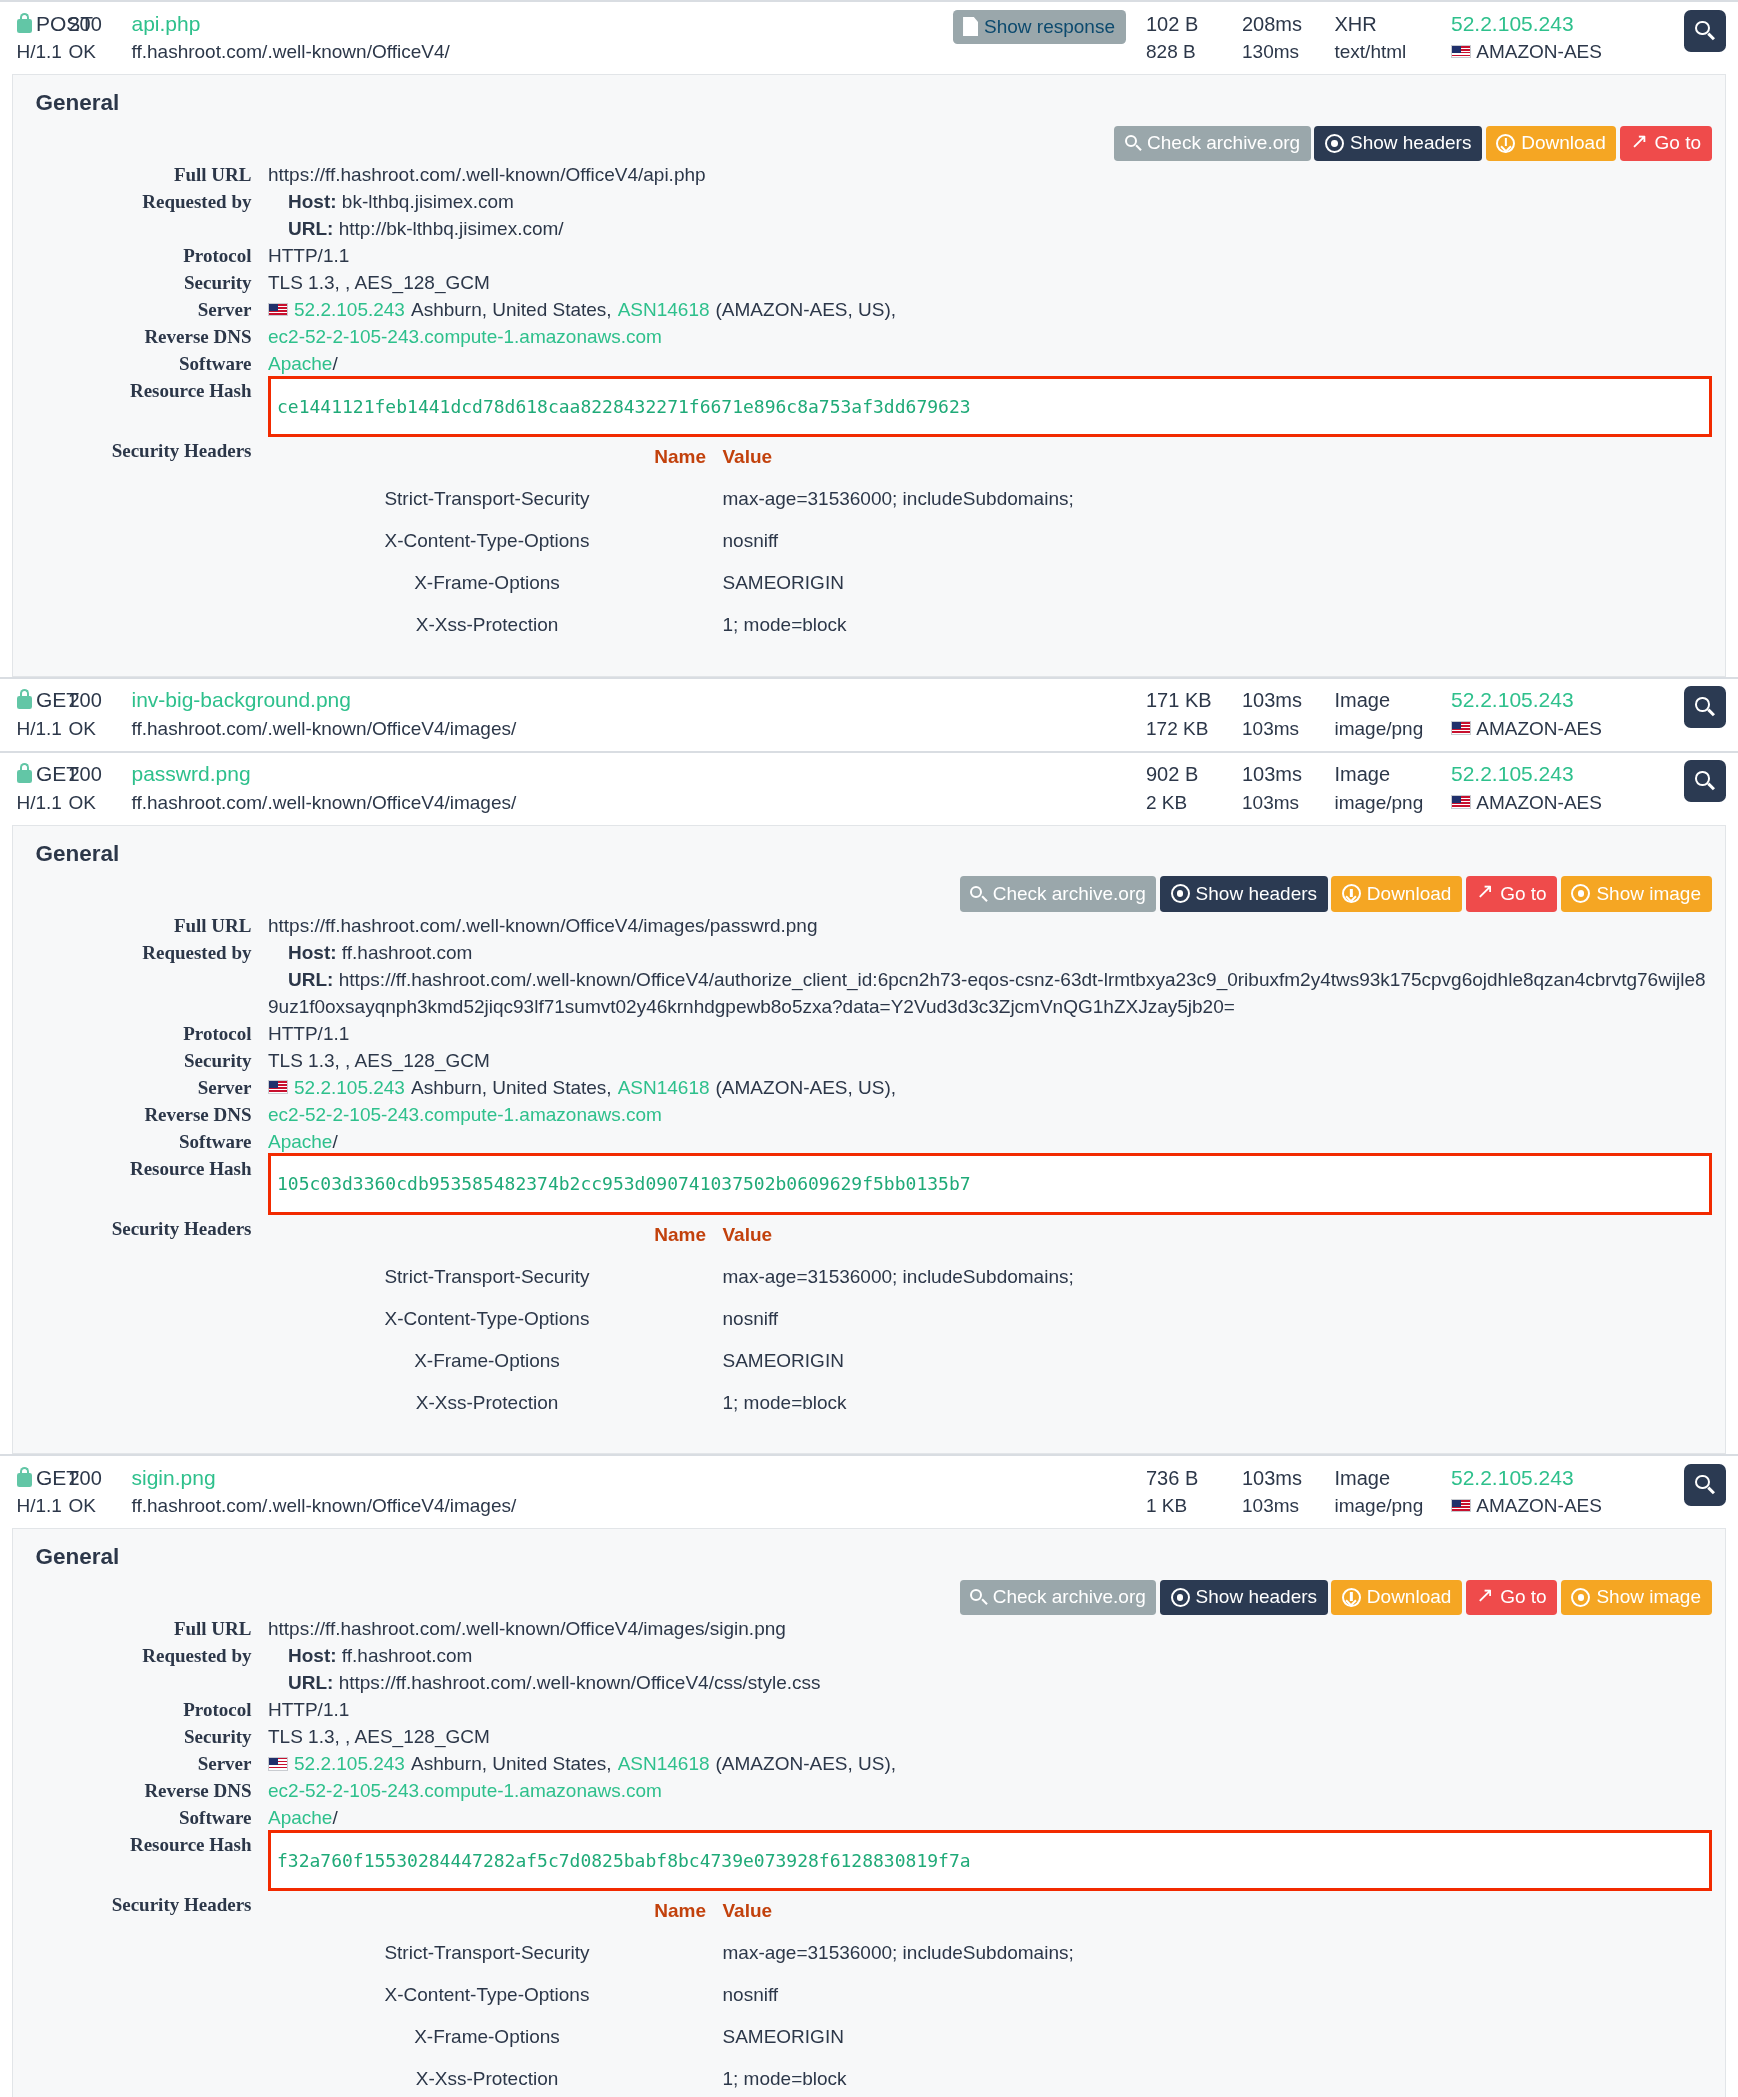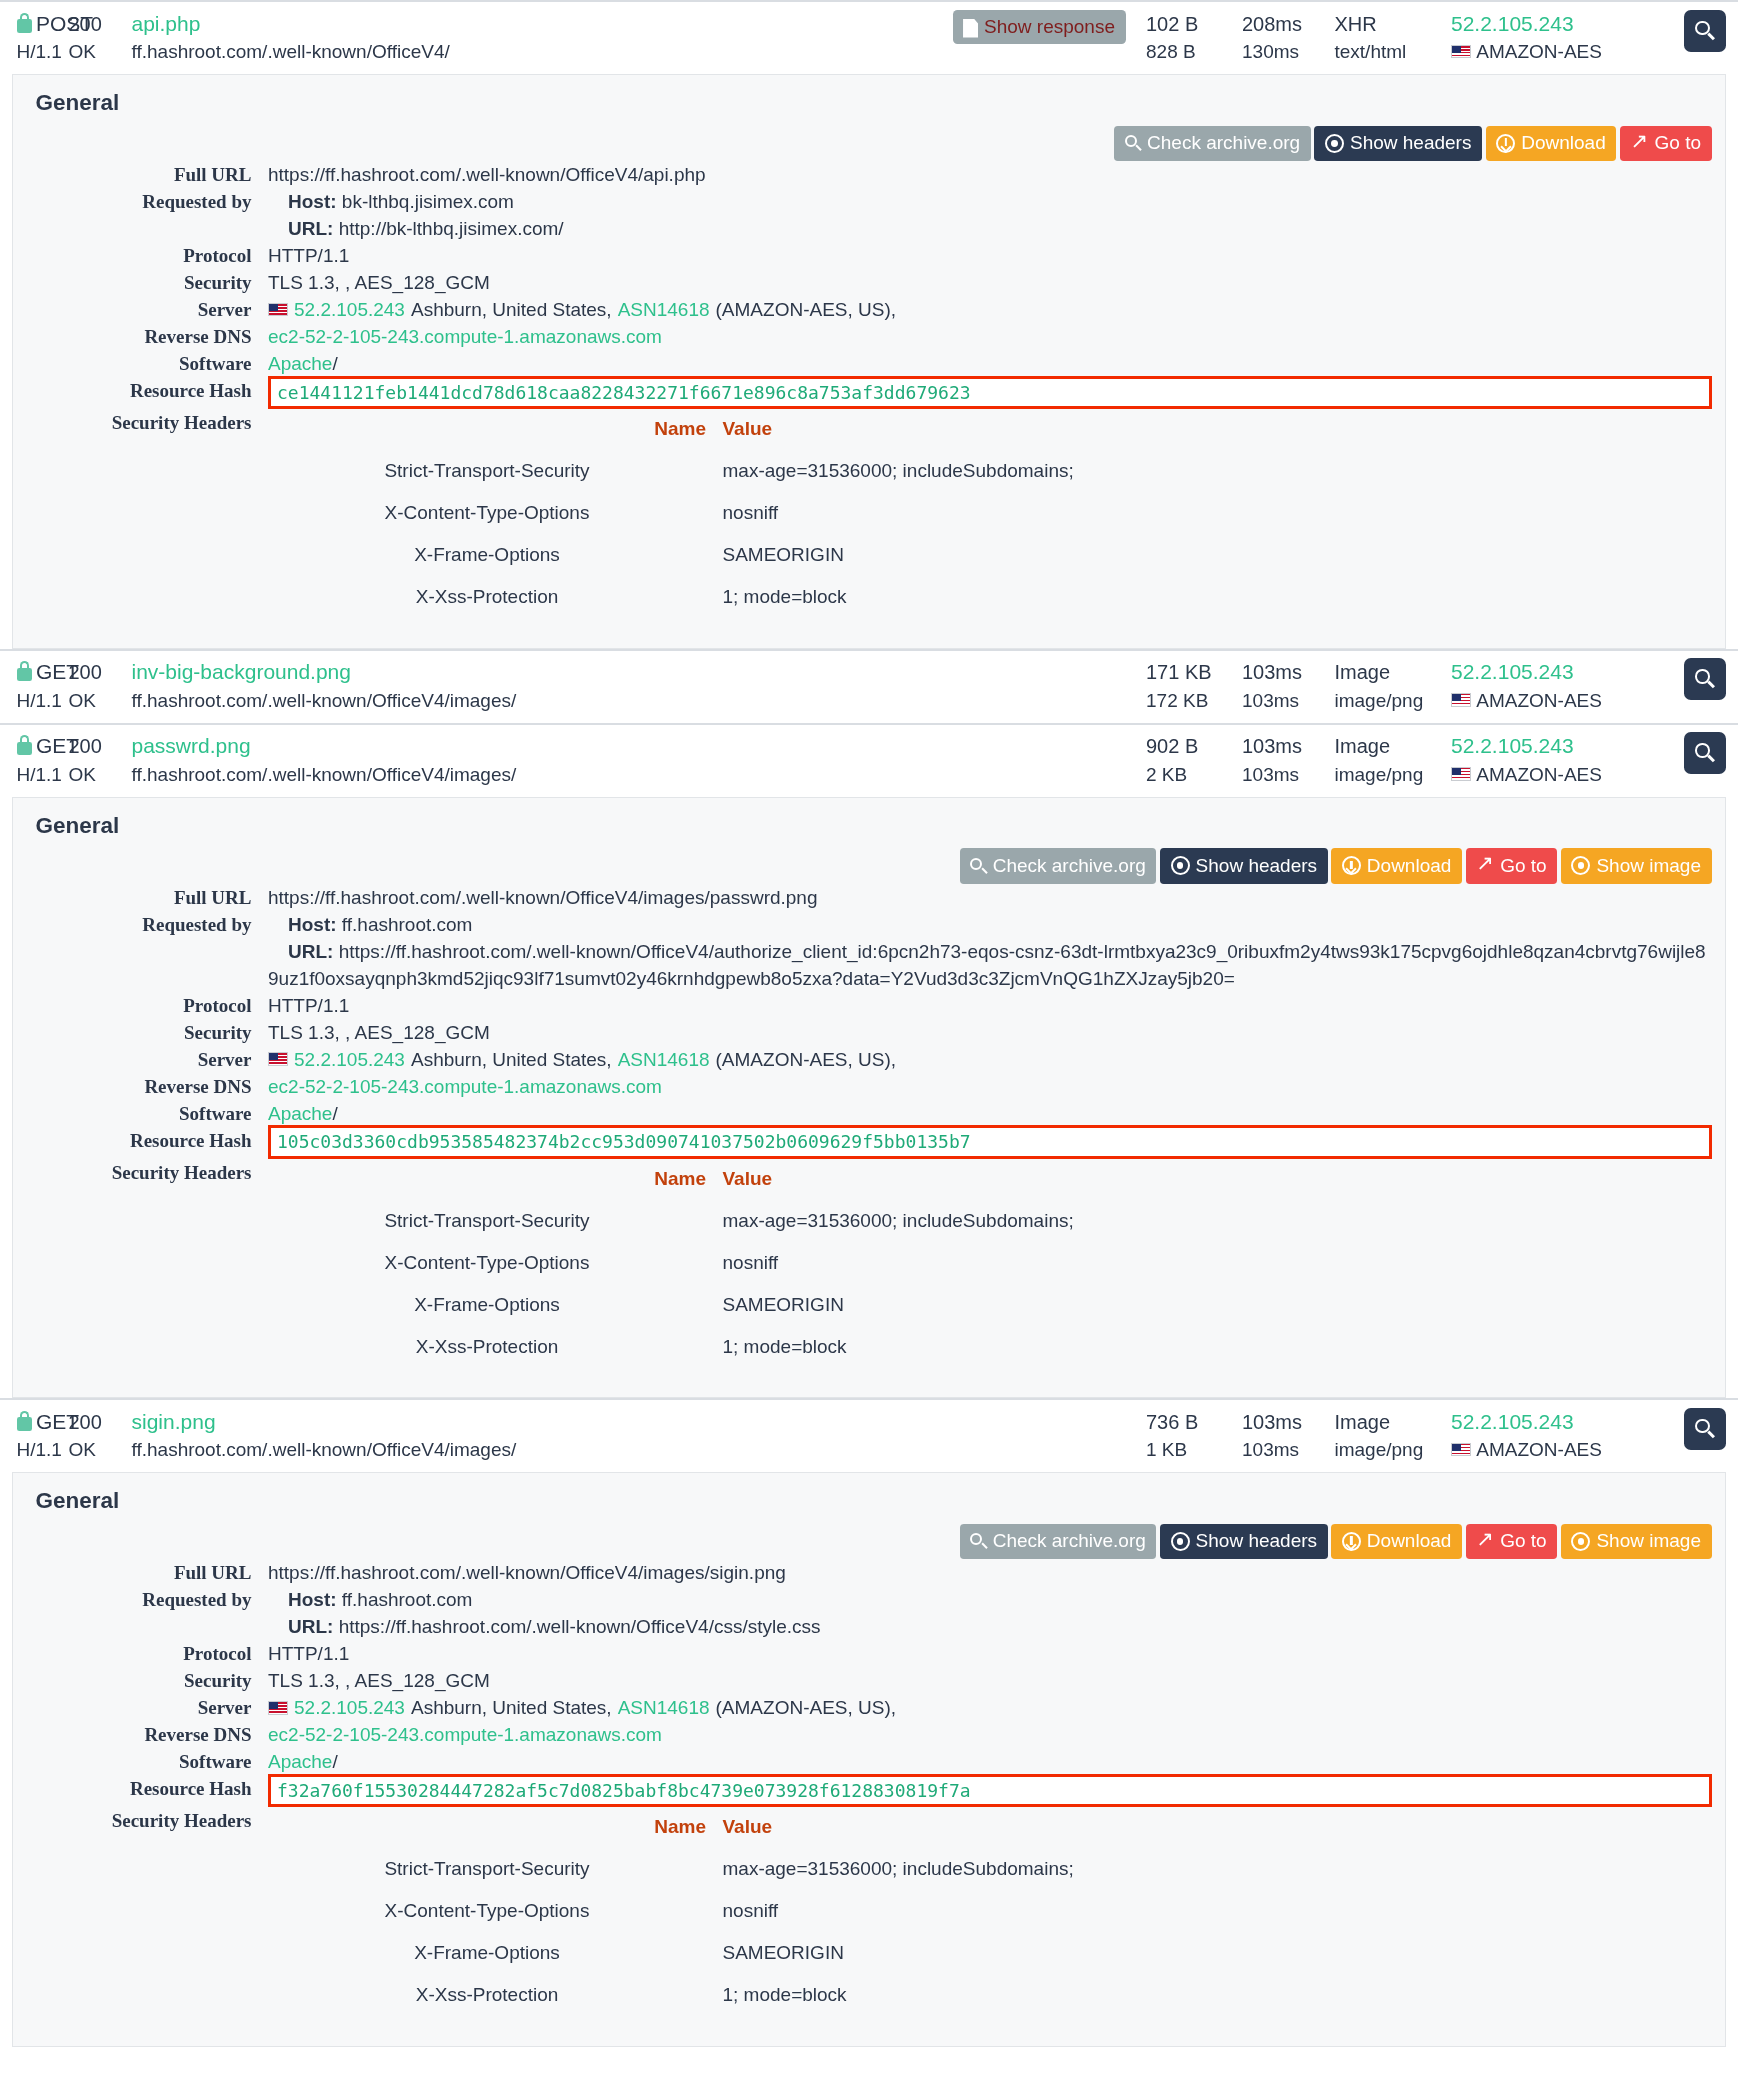--- a/index.html
+++ b/index.html
@@ -40,22 +40,22 @@
   .host { font-size:19px; color:#2c3749; }
   .ip { color:#2ec08c; font-size:21px; }
   .asn-line { display:flex; align-items:center; gap:5.3px; font-size:19px; }
 
   .flag { display:inline-block; width:20px; height:13.5px; position:relative; overflow:hidden; border:0.8px solid #c9ccd1; flex:0 0 auto;}
   .flag .stripes { position:absolute; inset:0;
     background:repeating-linear-gradient(to bottom,#c8102e 0,#c8102e 1.5px,#ffffff 1.5px,#ffffff 3px); }
   .flag .canton { position:absolute; left:0; top:0; width:9px; height:6.8px; background:#20306b; }
 
   .show-response {
-    display:inline-flex; align-items:flex-end; gap:6px;
-    background:#9aa7ab; color:#7f1d1d; border:none; border-radius:4.5px;
+    display:inline-flex; align-items:center; gap:6px;
+    background:#9aa7ab; color:#0c4a6e; border:none; border-radius:4.5px;
     padding:6px 10.5px; font-size:19px; font-family:inherit; cursor:pointer;
     white-space:nowrap;
   }
   .doc-icon { width:15px; height:19px; background:#ffffff;
               clip-path: polygon(0 0, 72% 0, 100% 26%, 100% 100%, 0 100%); flex:0 0 auto;}
 
   .magnify-btn {
     width:42px; height:42px; border-radius:6.8px; background:#2b3a52;
     display:flex; align-items:center; justify-content:center; border:none; cursor:pointer;
     margin-left:auto;
@@ -112,21 +112,21 @@
   .v { font-size:19px; line-height:27px; color:#2c3749; word-break:break-all; }
   .v a, .link { color:#2ec08c; text-decoration:none; }
   .k.spacer { height:27px; }
 
   .server-line { display:flex; align-items:baseline; gap:6px; flex-wrap:wrap; }
   .server-line .flag { align-self:center; }
 
   .hash-box {
     border:3px solid #f22a00;
     background:#ffffff;
-    padding:1px 6px;
+    padding:15px 6px;
     display:block;
     font-family:"DejaVu Sans Mono", monospace;
     font-size:18px;
     letter-spacing:0px;
     color:#1faa78;
     line-height:25.5px;
   }
   .hash-wrap { margin:-1.5px 0 0 0; }
 
   

